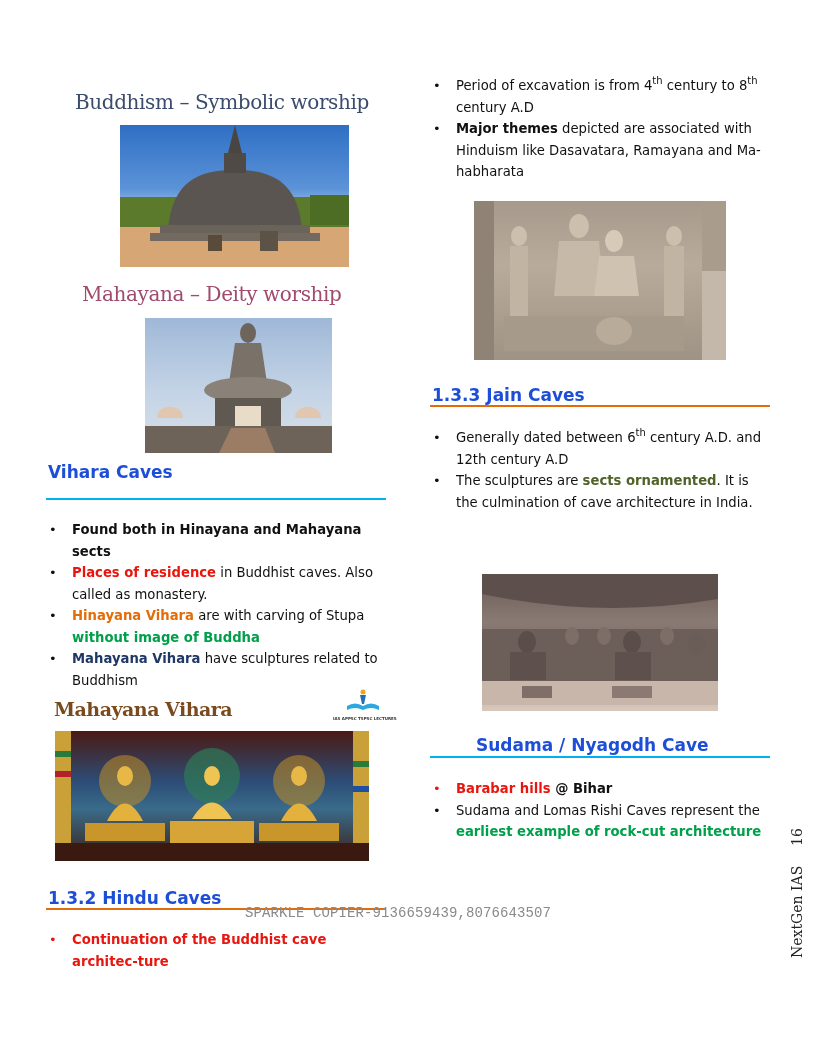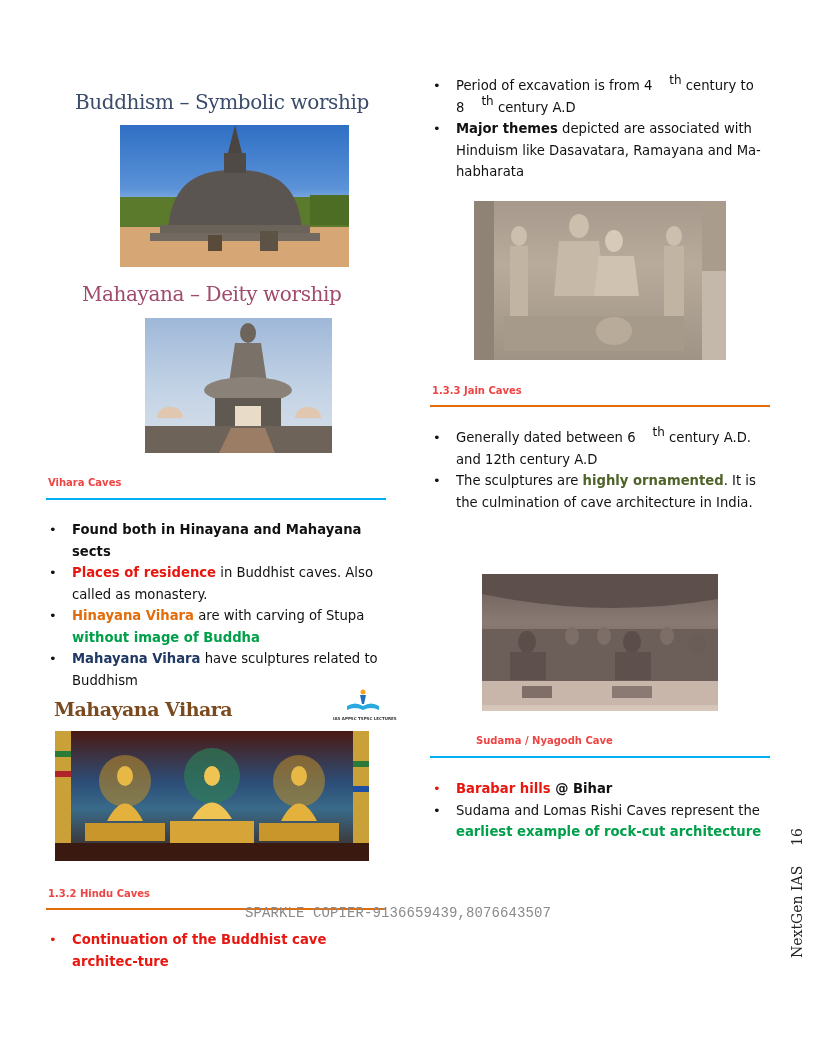--- a/index.html
+++ b/index.html
@@ -1,34 +1,34 @@
 <!DOCTYPE html>
 <html><head>
 <meta charset="utf-8">
 <style>
   html, body { margin: 0; padding: 0; background: #ffffff; }
   body { width: 816px; height: 1056px; position: relative; overflow: hidden;
          font-family: "DejaVu Sans", sans-serif; color: #111; }
   .abs { position: absolute; }
   .fig-caption { font-family: "DejaVu Serif", serif; font-size: 20px; letter-spacing: -0.4px; }
   .img { position: absolute; overflow: hidden; }
-  .heading { position: absolute; font-weight: bold; font-size: 10px; color: #ef4444; }
+  .heading { position: absolute; font-weight: bold; font-size: 17px; color: #1d4ed8; }
   .rule { position: absolute; height: 2px; }
   ul.blist { position: absolute; margin: 0; padding: 0; list-style: none; font-size: 13.2px; line-height: 21.5px; }
   ul.blist li { position: relative; padding-left: 24px; }
   ul.blist li::before { content: "\2022"; position: absolute; left: 1px; top: 0; font-size: 13px; }
   ul.blist li.redbullet::before { color: #e8160f; }
   .b { font-weight: bold; }
   .red { color: #e8160f; }
   .orange { color: #e36c0a; }
   .green { color: #00a04a; }
   .navy { color: #1f3864; }
   .olive { color: #4f6228; }
   .brown { color: #974806; }
-  sup { font-size: 12px; line-height: 0; position: relative; top: -1px; margin-left: 17px; }
+  sup { font-size: 10px; line-height: 0; position: relative; top: -1px; }
   .watermark { position: absolute; font-family: Liberation Mono, monospace; font-size: 14px; color: #8a8a8a; letter-spacing: 0.1px; }
   .side { position: absolute; font-family: "DejaVu Serif", serif; font-size: 14px; color: #222;
           transform: rotate(-90deg); transform-origin: left top; white-space: nowrap; }
 </style>
 </head>
 <body>
 
 <div class="abs fig-caption" style="left:75px; top:90px; color:#3b4b6b;">Buddhism – Symbolic worship</div>
 <div class="img" style="left:120px; top:125px; width:229px; height:142px;
             background: linear-gradient(180deg,#2f6fc4 0%,#5c93d8 45%,#a9c8ea 62%,#d8b48a 72%,#d7a877 100%);">
@@ -55,21 +55,21 @@
     <ellipse cx="103" cy="72" rx="44" ry="13" fill="#8a8279"></ellipse>
     <rect x="70" y="80" width="66" height="30" fill="#5f5952"></rect>
     <path d="M12 100 C12 85 38 85 38 100 Z" fill="#e2c7b0"></path>
     <path d="M150 100 C150 85 176 85 176 100 Z" fill="#e2c7b0"></path>
     <rect x="90" y="88" width="26" height="20" fill="#e8dcc8"></rect>
     <rect x="0" y="108" width="187" height="27" fill="#6e6359"></rect>
     <polygon points="74,135 86,110 120,110 130,135" fill="#9b7d66"></polygon>
   </svg>
 </div>
 
-<div class="heading" style="left:48px; top:477px;text-align:right;">Vihara Caves</div>
+<div class="heading" style="left:48px; top:462px;text-align:right;">Vihara Caves</div>
 <div class="rule" style="left:46px; top:498px; width:340px; background:#00b0f0;"></div>
 <ul class="blist" style="left:48px; top:519px; width:340px;">
   <li>
     <span class="b">Found both in Hinayana and Mahayana sects</span>
   </li>
   <li>
     <span class="b red">Places of residence</span><span> in Buddhist caves. Also called as monastery.</span>
   </li>
   <li>
     <span class="b orange">Hinayana Vihara</span><span> are with carving of Stupa </span><span class="b green">without image of Buddha</span>
@@ -149,21 +149,21 @@
   </svg>
 </div>
 
 <div class="heading" style="left:432px; top:385px;">1.3.3  Jain Caves</div>
 <div class="rule" style="left:430px; top:405px; width:340px; background:#e36c0a;"></div>
 <ul class="blist" style="left:432px; top:427px; width:340px;">
   <li>
     <span>Generally dated between 6</span><sup>th</sup><span> century A.D. and 12th century A.D</span>
   </li>
   <li>
-    <span>The sculptures are </span><span class="b olive">highly ornamented</span><span>. It is the culmination of cave architecture in India.</span>
+    <span>The sculptures are </span><span class="b olive">sects ornamented</span><span>. It is the culmination of cave architecture in India.</span>
   </li>
 </ul>
 
 <div class="img" style="left:482px; top:574px; width:236px; height:137px;
             background: linear-gradient(180deg,#6a5a55 0%,#8a7a74 35%,#776863 60%,#c8b4a8 85%,#d8c8bc 100%);">
   <svg width="236" height="137" viewBox="0 0 236 137">
     <path d="M0 0 L236 0 L236 25 Q120 45 0 20 Z" fill="#5d504c"></path>
     <rect x="0" y="55" width="236" height="52" fill="#6c5e59"></rect>
     <ellipse cx="45" cy="68" rx="9" ry="11" fill="#5b4e4a"></ellipse>
     <rect x="28" y="78" width="36" height="28" fill="#5e514d"></rect>

